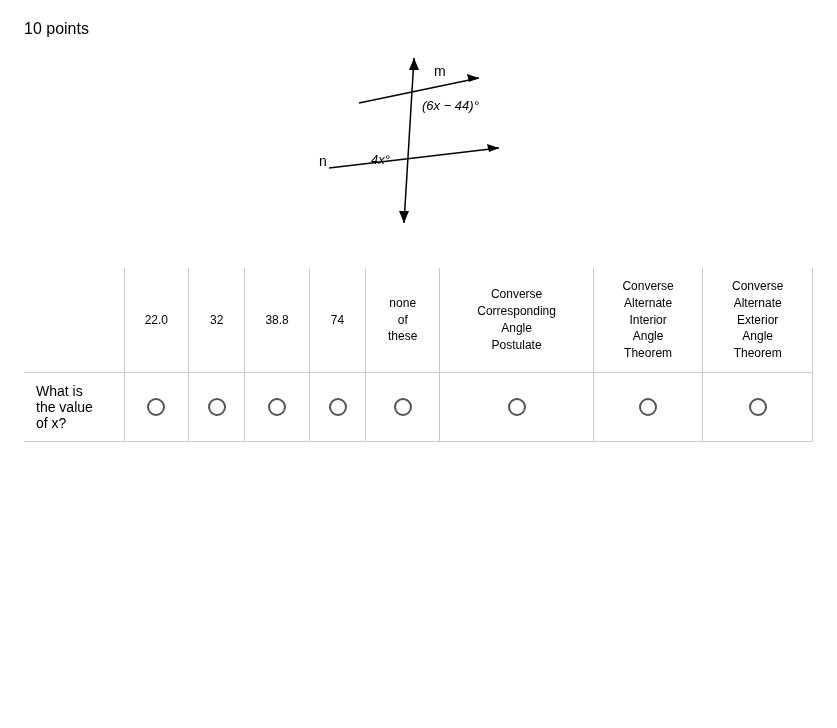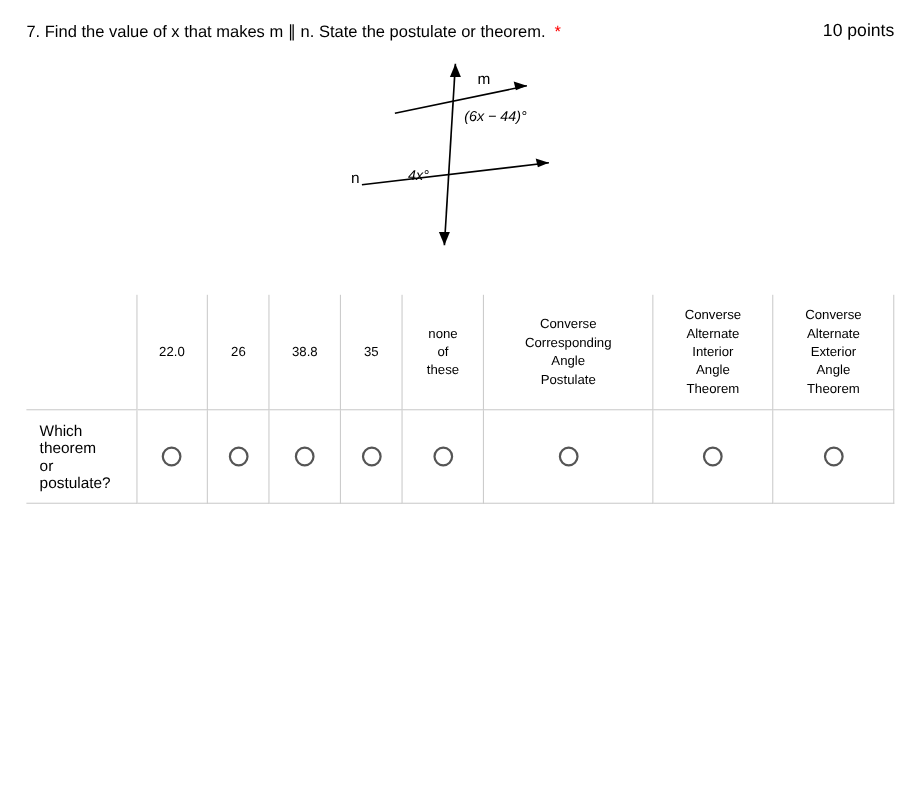--- a/index.html
+++ b/index.html
@@ -90,25 +90,20 @@
     .header-row td {
       background: #fff;
       font-weight: normal;
       border-top: none;
     }
   </style>
 </head>
 <body>
 
 <div class="question-header">
-  <div class="question-title">
-    <span>7.</span>
-    <span>Find the value of x that makes m ∥ n. State the postulate or theorem.</span>
-    <span style="color:red; margin-left:4px;">*</span>
-  </div>
   <div class="points">10 points</div>
 </div>
 
 <div class="diagram-area">
   <svg class="diagram-svg" viewBox="0 0 320 200">
 
     <line x1="100" y1="55" x2="220" y2="30" stroke="#000" stroke-width="1.5"></line>
 
     <line x1="70" y1="120" x2="240" y2="100" stroke="#000" stroke-width="1.5"></line>
 
@@ -132,52 +127,52 @@
 </div>
 
 <table class="grid-table">
   <thead>
     <tr class="header-row">
       <td style="border:none; border-bottom:1px solid #ccc;"></td>
       <td class="column-header">
         <span>22.0</span>
       </td>
       <td class="column-header">
-        <span>26</span>
+        <span>32</span>
       </td>
       <td class="column-header">
         <span>38.8</span>
       </td>
       <td class="column-header">
-        <span>35</span>
+        <span>74</span>
       </td>
       <td class="column-header">
         <span>none<br>of<br>these</span>
       </td>
       <td class="column-header">
         <span>Converse<br>Corresponding<br>Angle<br>Postulate</span>
       </td>
       <td class="column-header">
         <span>Converse<br>Alternate<br>Interior<br>Angle<br>Theorem</span>
       </td>
       <td class="column-header">
         <span>Converse<br>Alternate<br>Exterior<br>Angle<br>Theorem</span>
       </td>
     </tr>
   </thead>
   <tbody>
 
-
     <tr>
       <td class="label-cell">
-        <span class="row-label">Which<br>theorem<br>or<br>postulate?</span>
+        <span class="row-label">What is<br>the value<br>of x?</span>
       </td>
       <td><span class="radio-circle"></span></td>
       <td><span class="radio-circle"></span></td>
       <td><span class="radio-circle"></span></td>
       <td><span class="radio-circle"></span></td>
       <td><span class="radio-circle"></span></td>
       <td><span class="radio-circle"></span></td>
       <td><span class="radio-circle"></span></td>
       <td><span class="radio-circle"></span></td>
     </tr>
+
   </tbody>
 </table>
 
 </body></html>

